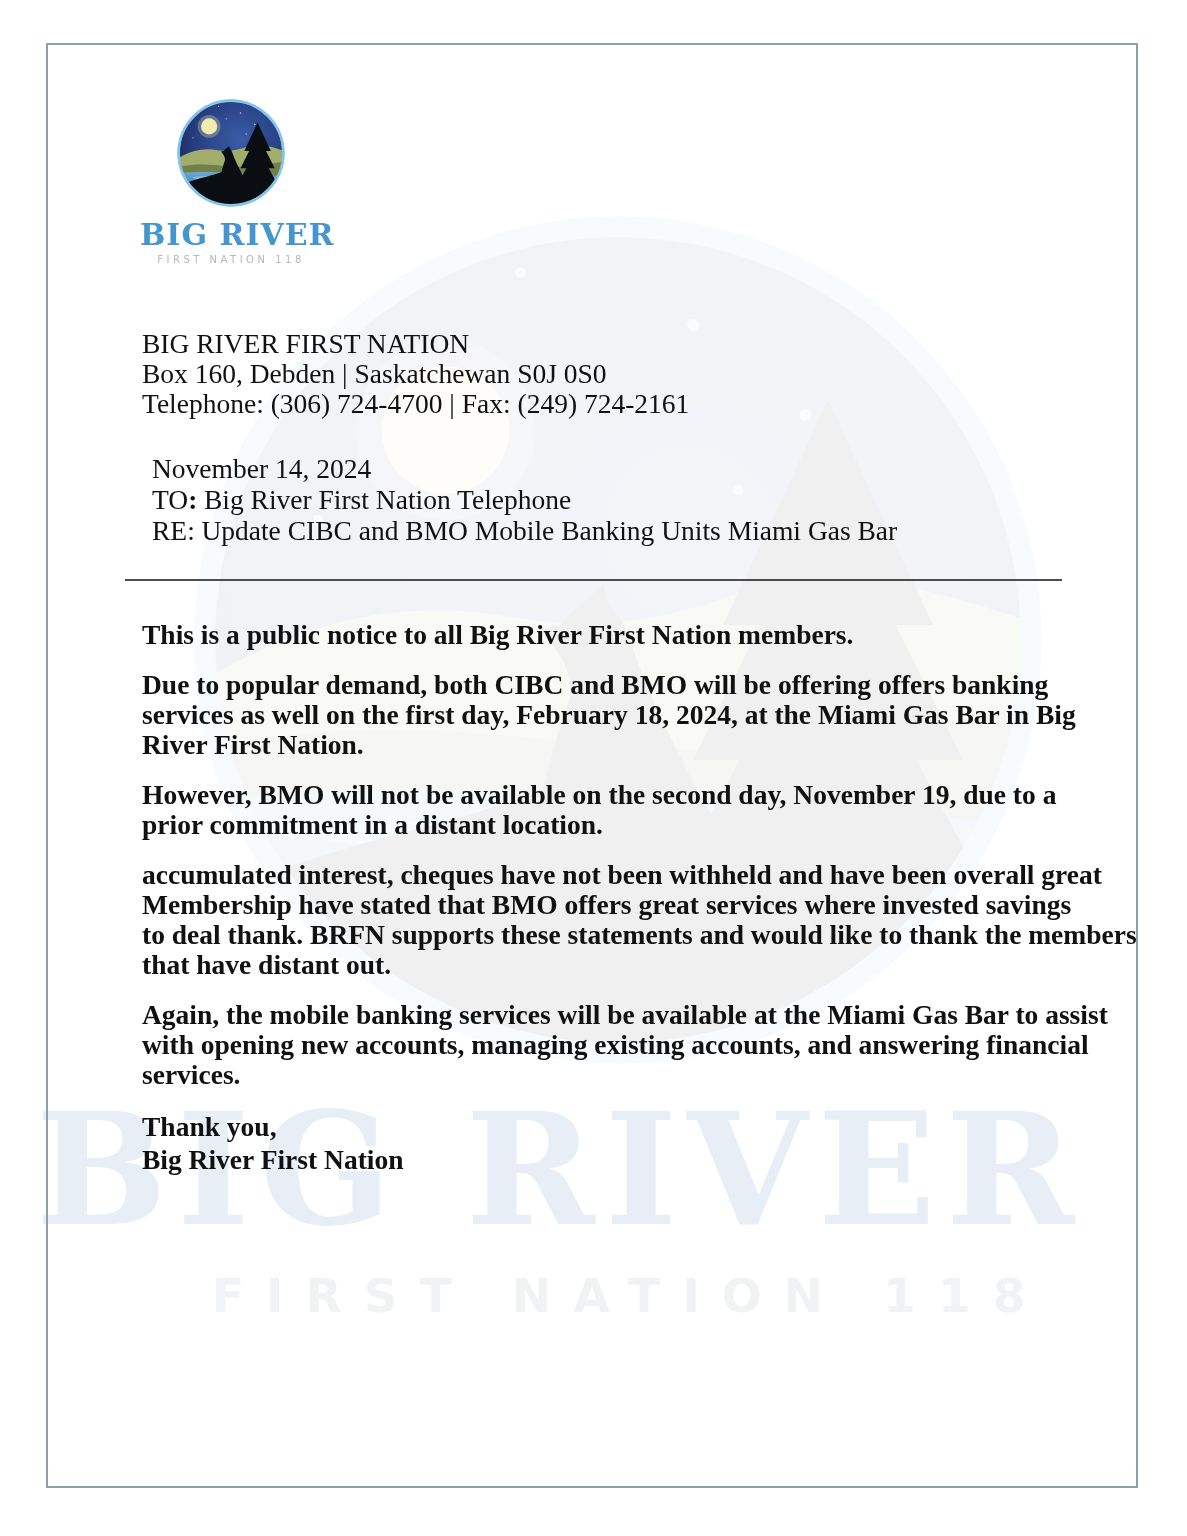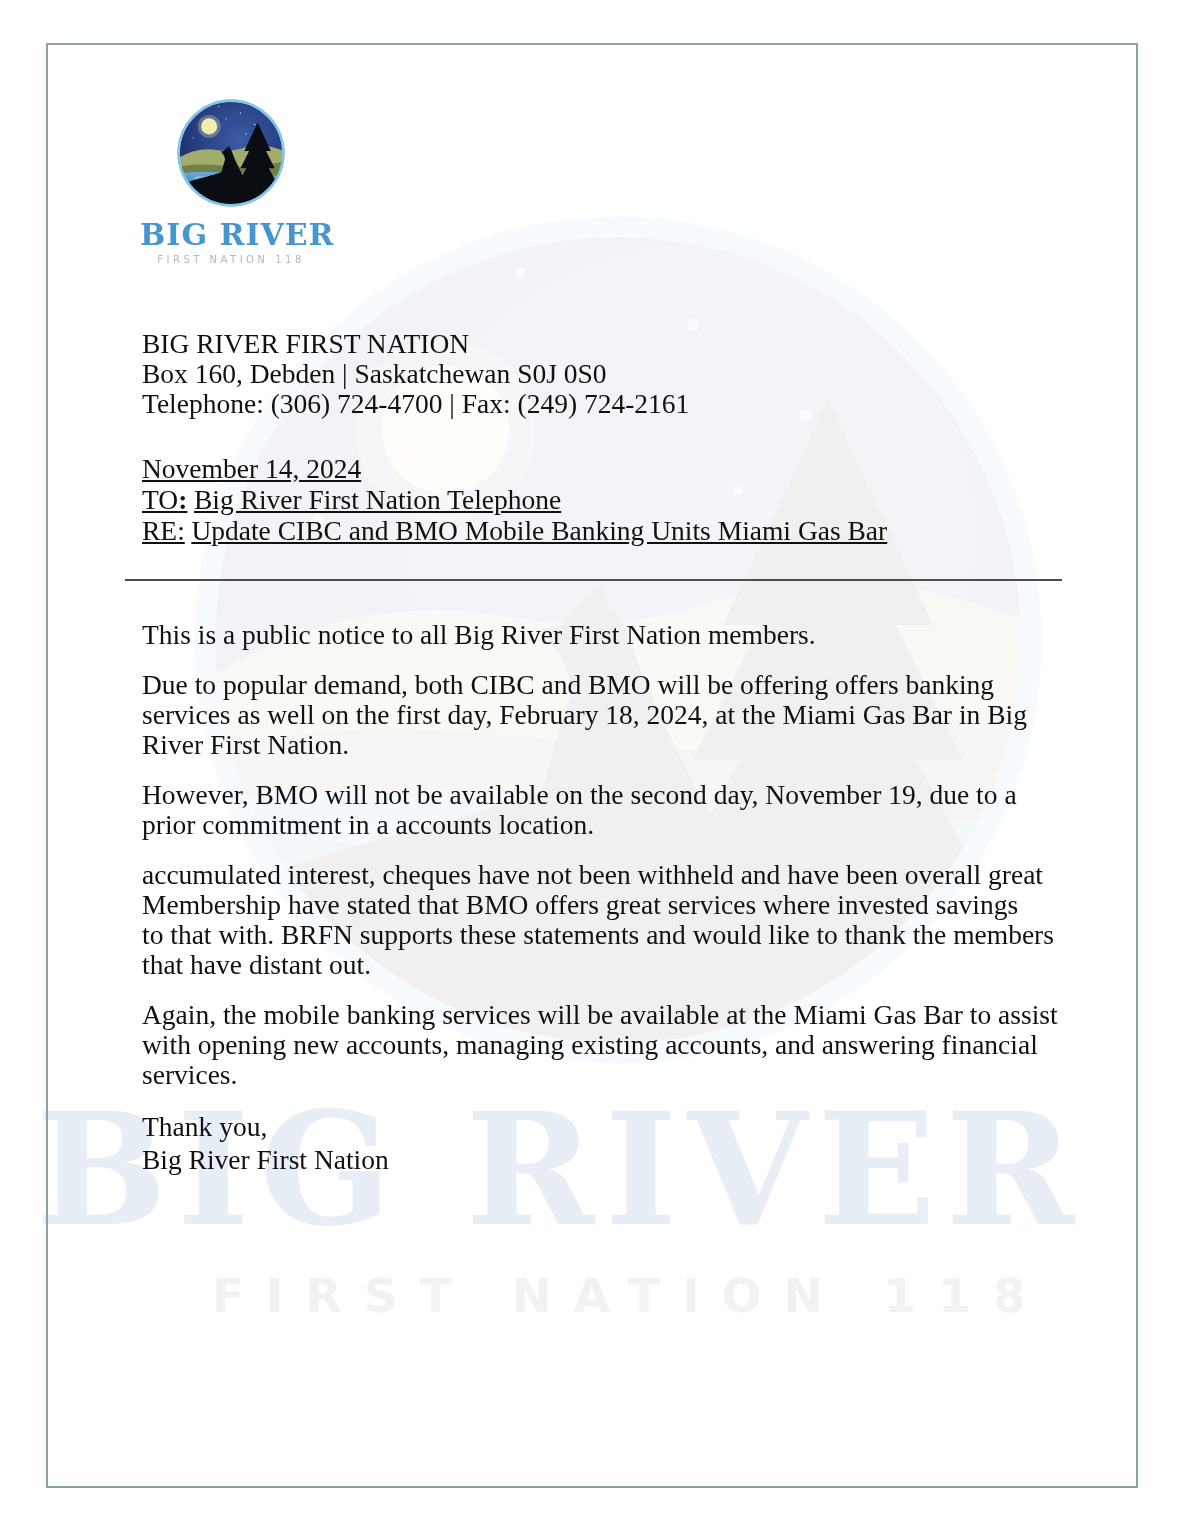--- a/index.html
+++ b/index.html
@@ -34,31 +34,31 @@
   .logo-title{
     margin-top:7px; font-family:"DejaVu Serif", serif; font-weight:bold;
     font-size:30px; letter-spacing:1px; color:#4596cf; white-space:nowrap;
   }
   .logo-sub{
     margin-top:2px; font-family:"DejaVu Sans", sans-serif;
     font-size:10px; letter-spacing:3.5px; color:#b3b9bf; white-space:nowrap;
   }
   
   .address{position:absolute; left:142px; top:329px; font-size:27.5px; line-height:30px; z-index:2;}
-  .memo{position:absolute; left:142px; top:453px; font-size:27.5px; line-height:31px; z-index:2;text-decoration:underline;}
+  .memo{position:absolute; left:152px; top:453px; font-size:27.5px; line-height:31px; z-index:2;}
   .memo .bold-colon{font-weight:bold;}
   .memo .memo-val{margin-left:0.24em;}
   .rule{
     position:absolute; left:125px; top:579px; width:937px; height:2px;
     background:#4d4d4d; border:none; margin:0; z-index:2;
   }
   
   .content{position:absolute; left:142px; top:620px; width:960px; font-size:27.5px; z-index:2;}
   .para{margin:0 0 20px 0;}
-  .ln{white-space:nowrap; line-height:30px;}
+  .ln{white-space:nowrap; line-height:30px;font-weight:bold;}
   .closing .ln{line-height:33px;}
 </style>
 </head>
 <body>
 
 <div class="page">
 
   <svg width="0" height="0" style="position:absolute" aria-hidden="true">
     <defs>
       <radialGradient id="skyGrad" cx="0.58" cy="0.38" r="0.75">
@@ -146,26 +146,26 @@
     <div class="para">
       <div class="ln">This is a public notice to all Big River First Nation members.</div>
     </div>
     <div class="para">
       <div class="ln">Due to popular demand, both CIBC and BMO will be offering offers banking</div>
       <div class="ln">services as well on the first day, February 18, 2024, at the Miami Gas Bar in Big</div>
       <div class="ln">River First Nation.</div>
     </div>
     <div class="para">
       <div class="ln">However, BMO will not be available on the second day, November 19, due to a</div>
-      <div class="ln">prior commitment in a accounts location.</div>
+      <div class="ln">prior commitment in a distant location.</div>
     </div>
     <div class="para">
       <div class="ln">accumulated interest, cheques have not been withheld and have been overall great</div>
       <div class="ln">Membership have stated that BMO offers great services where invested savings</div>
-      <div class="ln">to that with. BRFN supports these statements and would like to thank the members</div>
+      <div class="ln">to deal thank. BRFN supports these statements and would like to thank the members</div>
       <div class="ln">that have distant out.</div>
     </div>
     <div class="para">
       <div class="ln">Again, the mobile banking services will be available at the Miami Gas Bar to assist</div>
       <div class="ln">with opening new accounts, managing existing accounts, and answering financial</div>
       <div class="ln">services.</div>
     </div>
     <div class="para closing">
       <div class="ln">Thank you,</div>
       <div class="ln">Big River First Nation</div>

